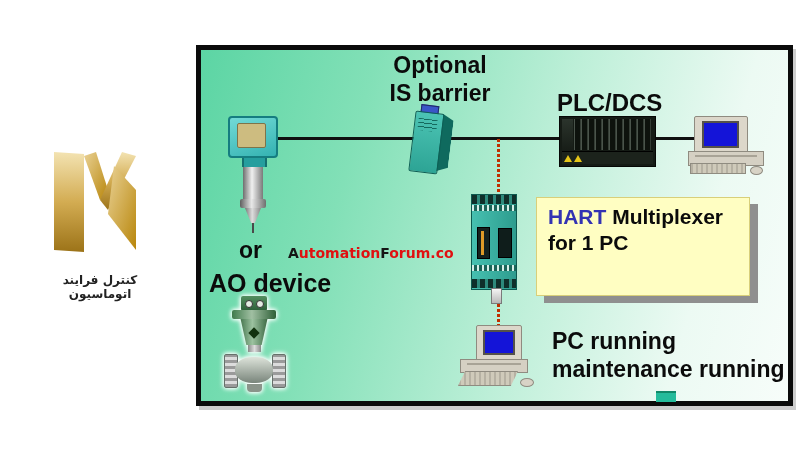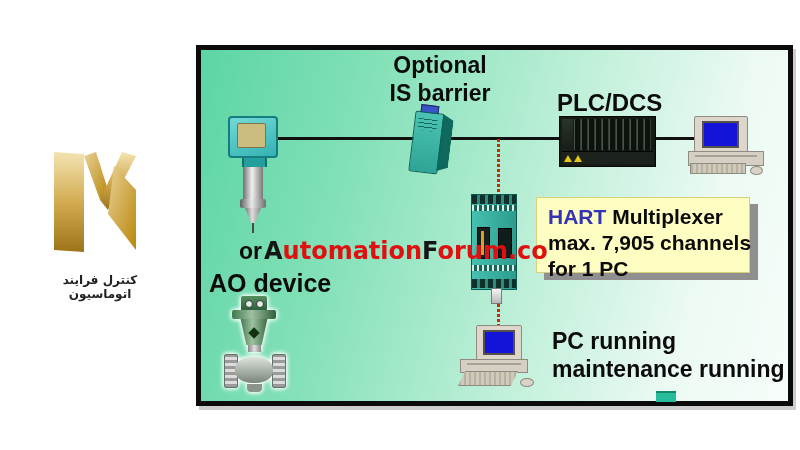--- a/index.html
+++ b/index.html
@@ -85,29 +85,29 @@
     background:repeating-linear-gradient(90deg,#0f2f2a 0 5px,#2d8a7c 5px 8px);}
   .mux-dots{position:absolute;left:0;width:100%;height:6px;
     background:repeating-linear-gradient(90deg,#d6efe8 0 2px,#1a6458 2px 5px);}
   .mux-slot-l{position:absolute;left:5px;top:32px;width:11px;height:30px;background:#15211f;border:1px solid #000;}
   .mux-stripe{position:absolute;left:3px;top:3px;width:3px;height:24px;background:#e09a28;}
   .mux-slot-r{position:absolute;left:26px;top:33px;width:12px;height:28px;background:#0f1d1b;border:1px solid #000;}
   .mux-plug{left:290px;top:238px;width:9px;height:14px;z-index:2;
     background:linear-gradient(180deg,#f4f4f4,#b9b9b9);border:1px solid #7a7a7a;}
 
   
-  .callout{left:335px;top:147px;width:214px;height:76px;background:#fffec2;border:1px solid #d8cf7a;
+  .callout{left:335px;top:147px;width:214px;height:99px;background:#fffec2;border:1px solid #d8cf7a;
     box-shadow:8px 7px 0 #8f8f8f;z-index:3;box-sizing:border-box;padding:6px 0 0 11px;}
   .callout p{margin:0;font-size:21px;line-height:26px;font-weight:bold;color:#0b0b0b;white-space:nowrap;}
   .hart{color:#3333b3;}
 
   
   .or-row{left:38px;top:187px;display:flex;align-items:baseline;gap:2px;z-index:3;}
   .or-txt{font-size:23px;font-weight:bold;color:#0b0b0b;}
-  .wm{font-family:"DejaVu Sans",sans-serif;font-weight:bold;font-size:24px;color:#e01010;white-space:nowrap;}
+  .wm{font-family:"DejaVu Sans",sans-serif;font-weight:bold;font-size:14px;color:#e01010;white-space:nowrap;margin-left:24px;}
   .wm .blk{color:#151515;}
 
   
   .valve{left:23px;top:246px;width:60px;height:98px;z-index:2;
     filter:drop-shadow(0 0 2px #fff) drop-shadow(0 0 2px rgba(255,255,255,.9));}
   .v-act{position:absolute;left:17px;top:0;width:26px;height:15px;border-radius:2px;
     background:linear-gradient(180deg,#548f60,#2b5e38);}
   .v-eye{position:absolute;top:4px;width:6px;height:6px;border-radius:50%;background:#e4ece4;border:1px solid #333;}
   .v-sh{position:absolute;left:8px;top:14px;width:44px;height:9px;border-radius:2px;
     background:linear-gradient(90deg,#3f7a4c,#a0bfa2 45%,#2f6038);}
@@ -209,21 +209,20 @@
       <div class="mux-stripe"></div>
     </div>
     <div class="mux-slot-r"></div>
     <div class="mux-dots" style="top:70px;"></div>
     <div class="mux-term" style="top:84px;"></div>
   </div>
   <div class="abs mux-plug"></div>
 
   <div class="abs callout">
     <p><span class="hart">HART</span><span> Multiplexer</span></p>
-    <p>max. 7,905 channels</p>
     <p>for 1 PC</p>
   </div>
 
   <div class="abs or-row">
     <span class="or-txt">or</span>
     <span class="wm"><span class="blk">A</span><span>utomation</span><span class="blk">F</span><span>orum.co</span></span>
   </div>
 
   <div class="abs valve">
     <div class="v-act">

